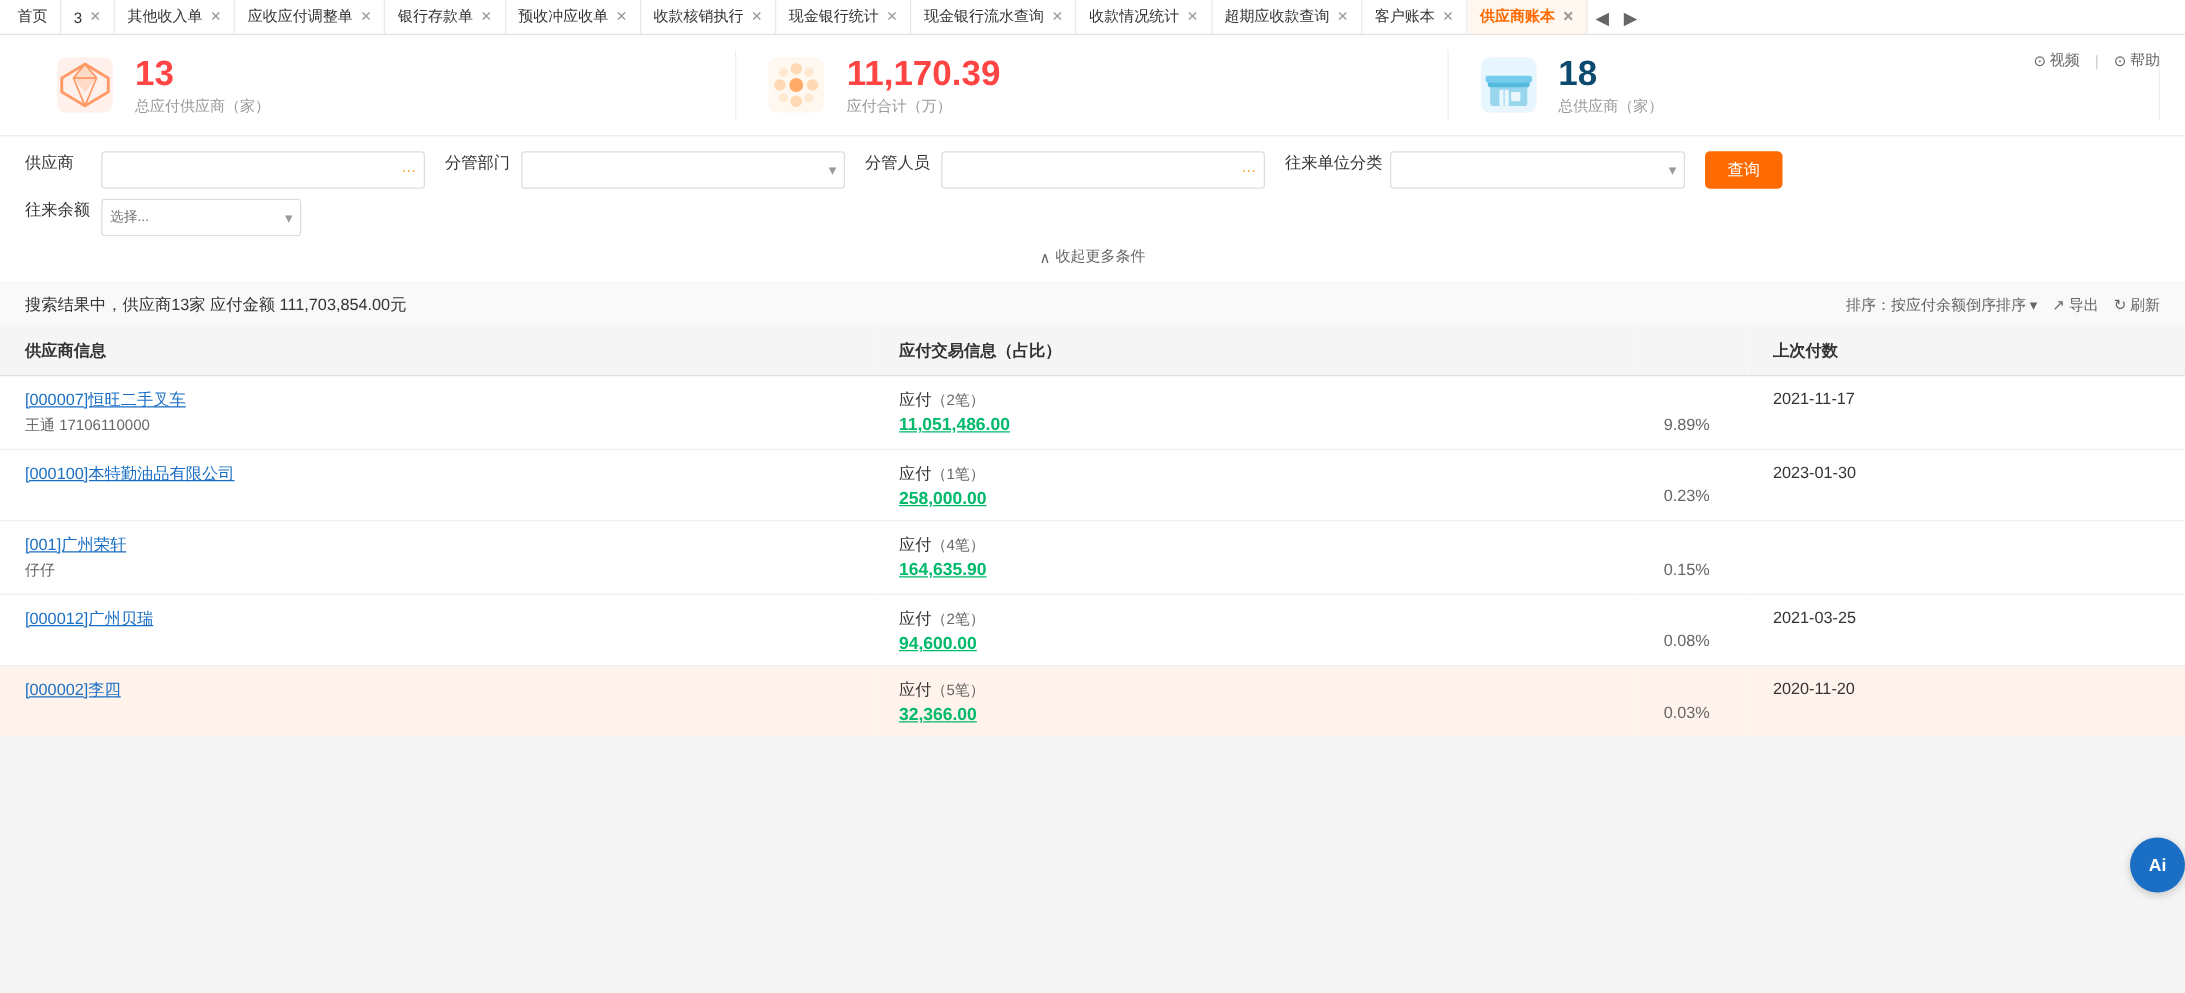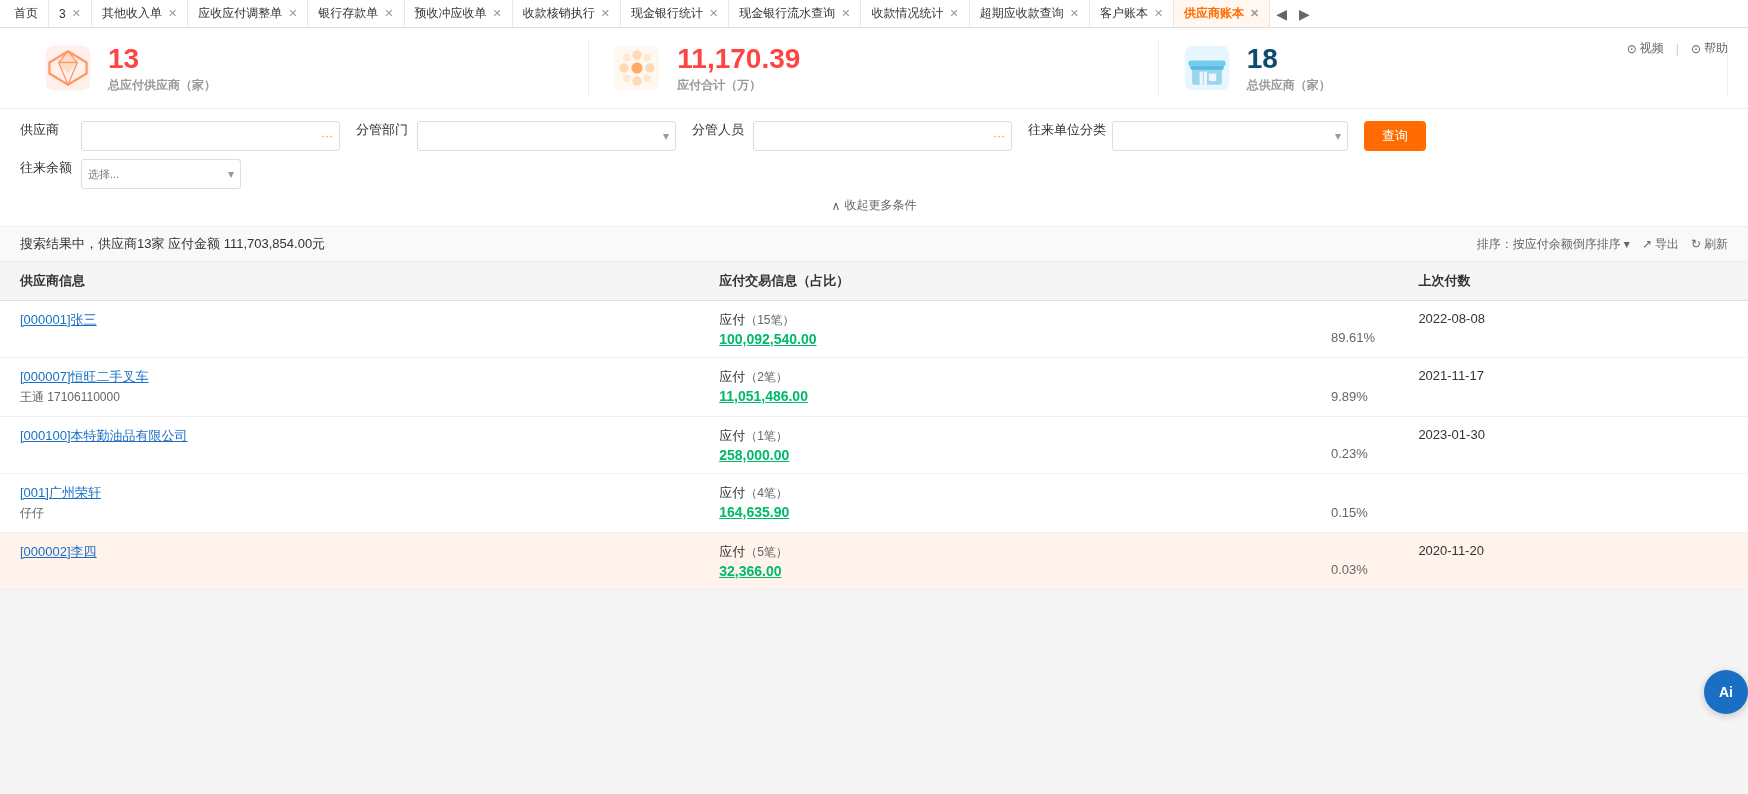--- a/index.html
+++ b/index.html
@@ -71,21 +71,21 @@
       width: 56px;
       height: 56px;
       display: flex;
       align-items: center;
       justify-content: center;
     }
     .stat-icon svg { width: 52px; height: 52px; }
     .stat-info {}
     .stat-number-red { font-size: 28px; font-weight: bold; color: #ff4444; line-height: 1.2; }
     .stat-number-dark { font-size: 28px; font-weight: bold; color: #0c4a6e; line-height: 1.2; }
-    .stat-label { font-size: 12px; color: #999; margin-top: 2px; font-weight: bold; }
+    .stat-label { font-size: 12px; color: #999; margin-top: 2px; }
     .header-actions {
       position: absolute;
       right: 20px;
       top: 12px;
       display: flex;
       gap: 12px;
       font-size: 12px;
       color: #666;
     }
     .header-actions span { cursor: pointer; display: flex; align-items: center; gap: 3px; }
@@ -446,29 +446,20 @@
         <th style="width:35%">
           <span>应付交易信息（占比）</span>
         </th>
         <th style="width:5%"></th>
         <th style="width:20%">
           <span>上次付数</span>
         </th>
       </tr>
     </thead>
     <tbody id="table-body">
-    <tr>
-          <td><a class="supplier-link">[000001]张三</a></td>
-          <td>
-            <div><span class="payable-label">应付</span><span class="payable-count">（15笔）</span></div>
-            <div class="payable-amount">100,092,540.00</div>
-          </td>
-          <td style="vertical-align: bottom; padding-bottom: 12px;"><span class="payable-percent" style="margin-left: 0px;">89.61%</span></td>
-          <td><span class="date-text">2022-08-08</span></td>
-        </tr>
         <tr>
           <td><a class="supplier-link">[000007]恒旺二手叉车</a><div class="supplier-sub">王通  17106110000</div></td>
           <td>
             <div><span class="payable-label">应付</span><span class="payable-count">（2笔）</span></div>
             <div class="payable-amount">11,051,486.00</div>
           </td>
           <td style="vertical-align: bottom; padding-bottom: 12px;"><span class="payable-percent" style="margin-left: 0px;">9.89%</span></td>
           <td><span class="date-text">2021-11-17</span></td>
         </tr>
         <tr>
@@ -482,20 +473,29 @@
         </tr>
         <tr>
           <td><a class="supplier-link">[001]广州荣轩</a><div class="supplier-sub">仔仔</div></td>
           <td>
             <div><span class="payable-label">应付</span><span class="payable-count">（4笔）</span></div>
             <div class="payable-amount">164,635.90</div>
           </td>
           <td style="vertical-align: bottom; padding-bottom: 12px;"><span class="payable-percent" style="margin-left: 0px;">0.15%</span></td>
           <td><span class="date-text"></span></td>
         </tr>
+        <tr>
+          <td><a class="supplier-link">[000012]广州贝瑞</a></td>
+          <td>
+            <div><span class="payable-label">应付</span><span class="payable-count">（2笔）</span></div>
+            <div class="payable-amount">94,600.00</div>
+          </td>
+          <td style="vertical-align: bottom; padding-bottom: 12px;"><span class="payable-percent" style="margin-left: 0px;">0.08%</span></td>
+          <td><span class="date-text">2021-03-25</span></td>
+        </tr>
         <tr class="highlighted">
           <td><a class="supplier-link">[000002]李四</a></td>
           <td>
             <div><span class="payable-label">应付</span><span class="payable-count">（5笔）</span></div>
             <div class="payable-amount">32,366.00</div>
           </td>
           <td style="vertical-align: bottom; padding-bottom: 12px;"><span class="payable-percent" style="margin-left: 0px;">0.03%</span></td>
           <td><span class="date-text">2020-11-20</span></td>
         </tr>
       </tbody>

